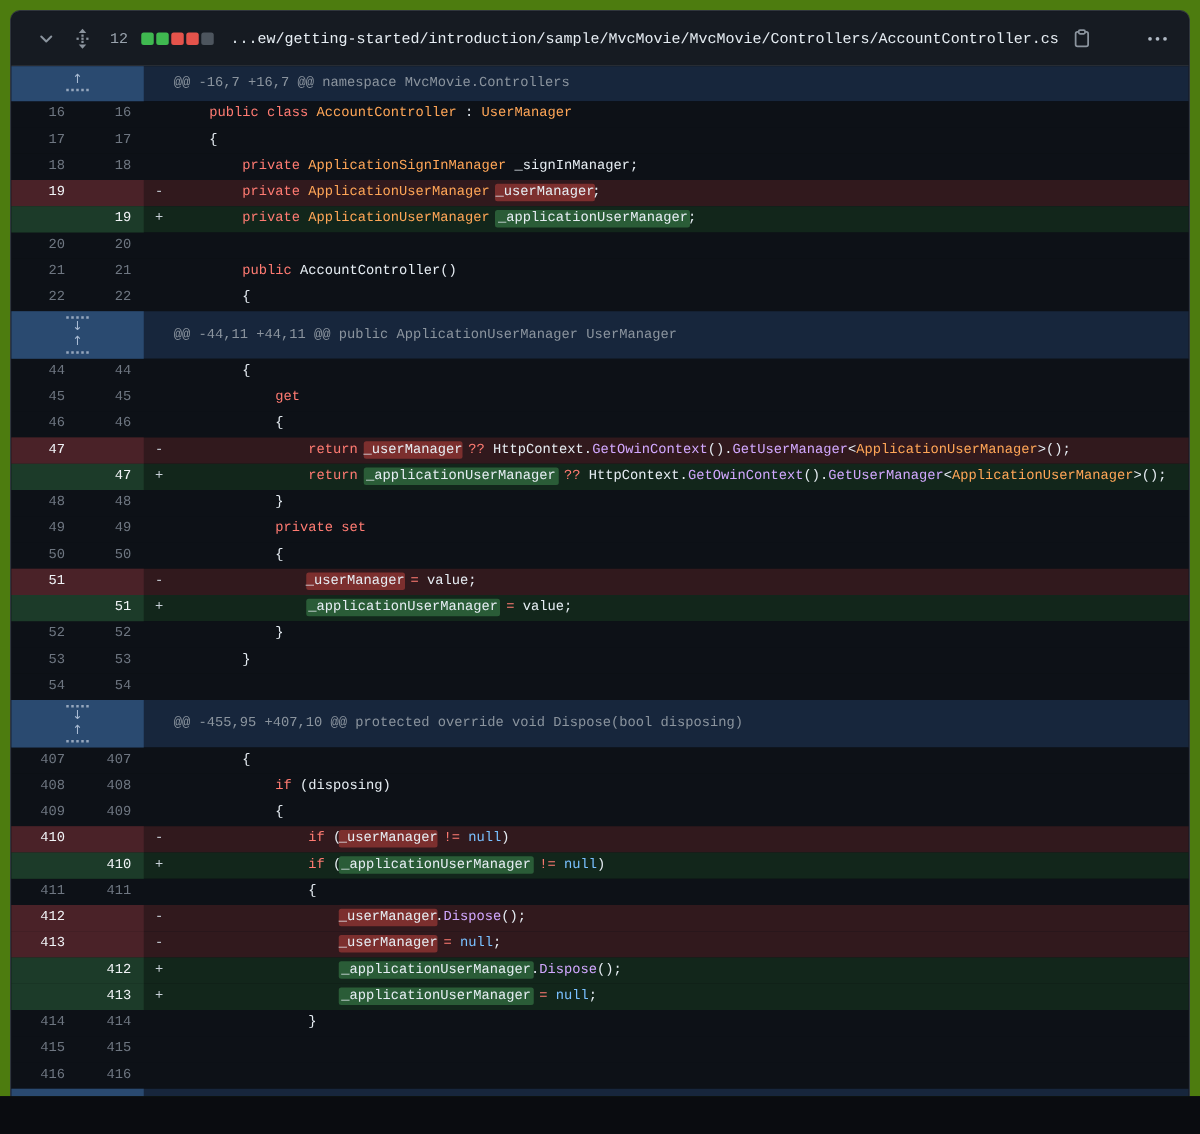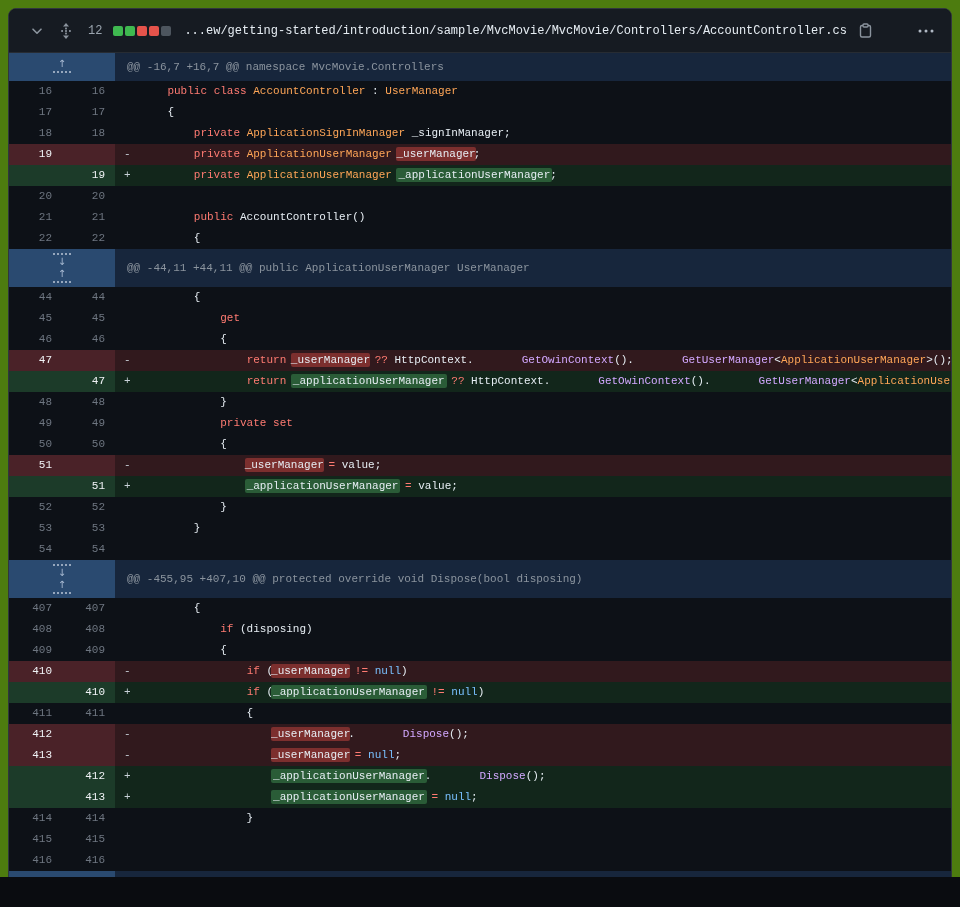--- a/index.html
+++ b/index.html
@@ -32,31 +32,31 @@
   .row.del .lns{background:#4a2228;}
   .row.del .ln{color:#f0f3f6;}
   .row.add{background:#12261b;}
   .row.add .lns{background:#1c3b29;}
   .row.add .ln{color:#f0f3f6;}
 
   .hl-del{background:#7c2f2e;border-radius:2px;padding:1px 0;margin:0 -2px;}
   .hl-add{background:#2a5c37;border-radius:2px;padding:1px 2px;margin:18px -2px;}
 
   
-  .kw{color:#ff7b72;} .ty{color:#ffa657;} .fn{color:#d2a8ff;margin-left:48px;} .ct{color:#79c0ff;} .pl{color:#e6edf3;}
+  .kw{color:#ff7b72;} .ty{color:#ffa657;} .fn{color:#d2a8ff;} .ct{color:#79c0ff;} .pl{color:#e6edf3;}
 
   
   .hunk{display:flex;background:#17263c;}
   .hunk.single{height:28px;} .hunk.double{height:38px;}
   .expander{width:106px;flex:none;background:#2a4a70;border:none;display:flex;flex-direction:column;
             align-items:center;justify-content:center;cursor:pointer;padding:0;gap:2px;color:#a9bbd3;}
   .exp-group{display:flex;flex-direction:column;align-items:center;line-height:1;}
   .dash{width:18px;border-top:2px dotted #96a7bd;margin:2px 0;}
   .arrow{font-size:10px;line-height:10px;color:#a9bbd3;font-family:"DejaVu Sans",sans-serif;}
-  .hunk-text{color:#8b949e;font-size:11px;display:flex;align-items:center;padding-left:12px;white-space:pre;}
+  .hunk-text{color:#8b949e;font-size:11px;display:flex;align-items:center;padding-left:24px;white-space:pre;}
 
   .footer-row{display:flex;height:28px;background:#17263c;}
   .footer-row .expander{border-bottom-left-radius:7px;}
 </style>
 </head>
 <body>
 
 <div class="page">
   <div class="file">
 

